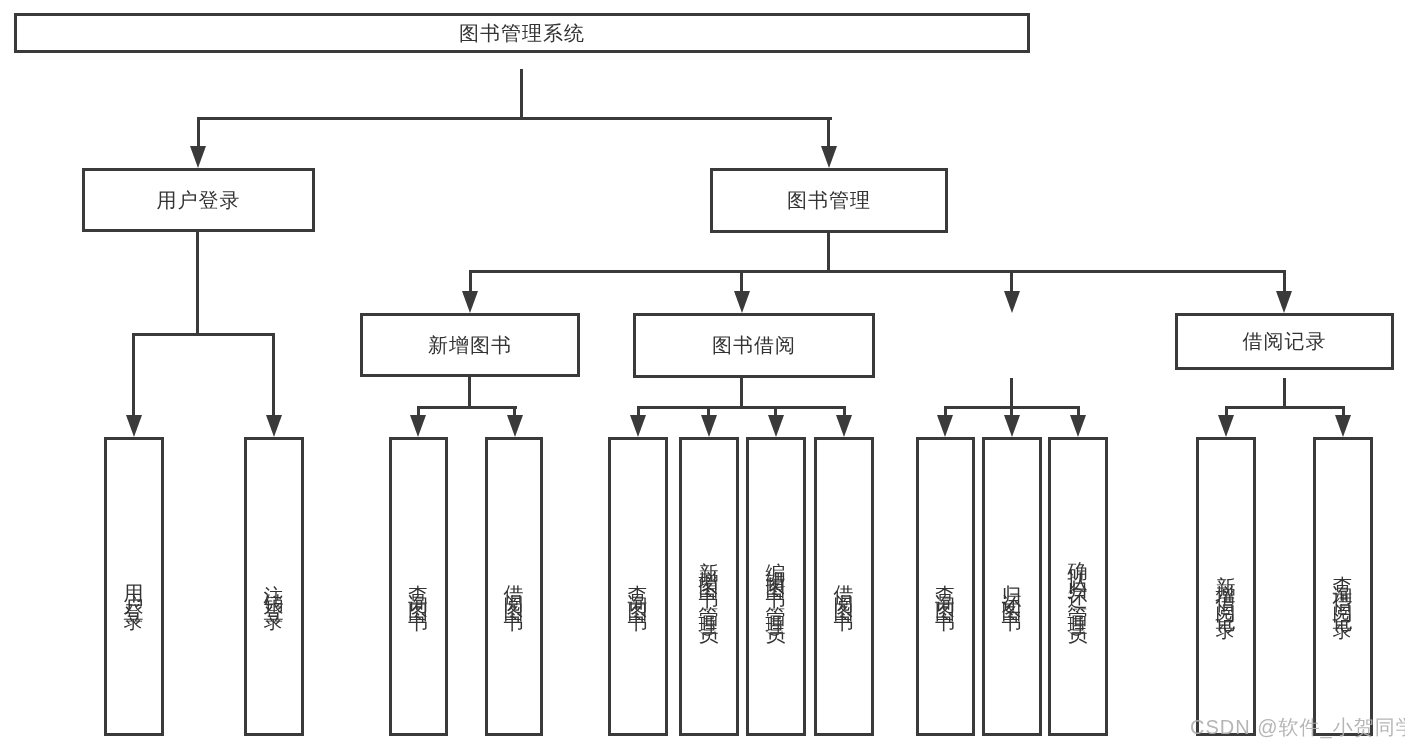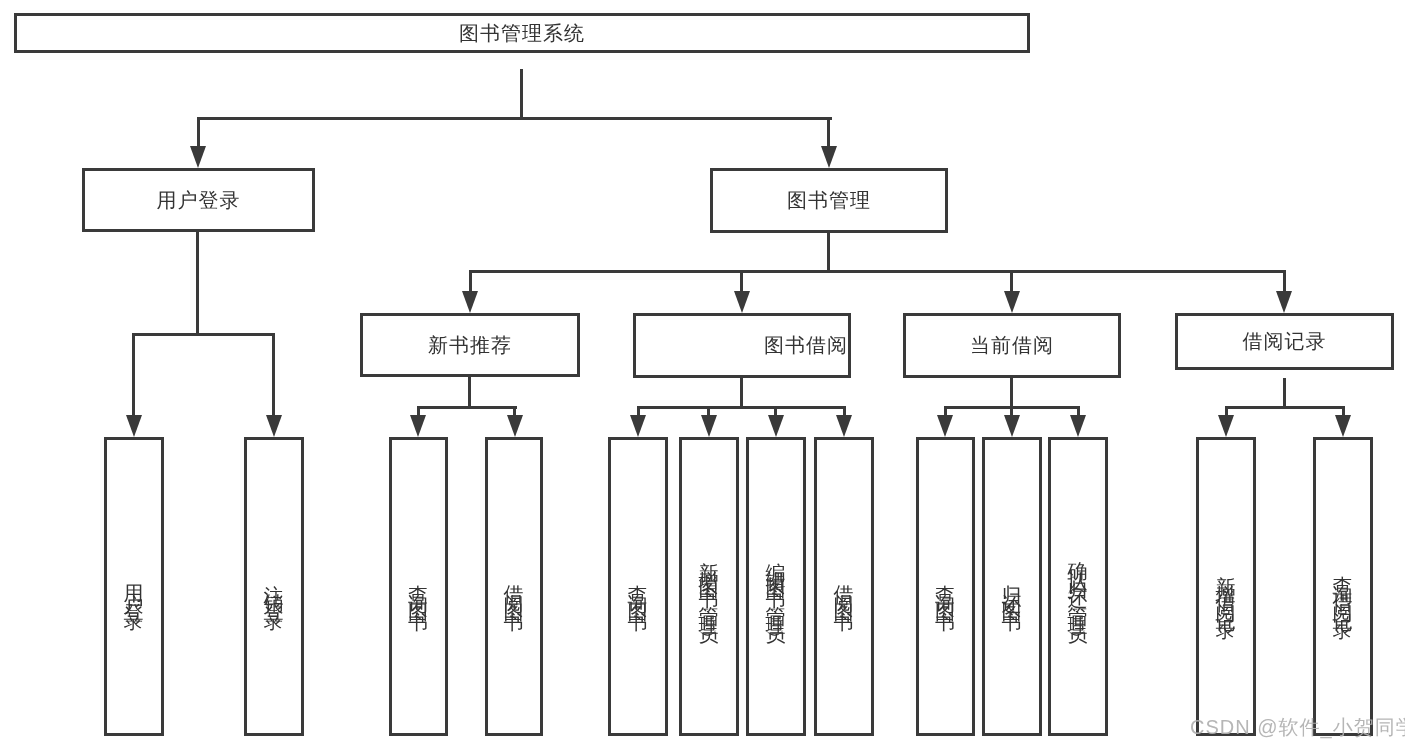--- a/index.html
+++ b/index.html
@@ -98,27 +98,24 @@
   <div class="vline" style="left:469px;top:270px;height:25px;"></div>
   <div class="arrow" style="left:462px;top:291px;"></div>
   <div class="vline" style="left:740px;top:270px;height:25px;"></div>
   <div class="arrow" style="left:734px;top:291px;"></div>
   <div class="vline" style="left:1010px;top:270px;height:25px;"></div>
   <div class="arrow" style="left:1004px;top:291px;"></div>
   <div class="vline" style="left:1283px;top:270px;height:25px;"></div>
   <div class="arrow" style="left:1276px;top:291px;"></div>
 
   <div class="node" style="left:360px;top:313px;width:220px;height:64px;">
-    <span>新书推荐</span>
+    <span>新增图书</span>
   </div>
-  <div class="node" style="left:633px;top:313px;width:218px;height:65px;justify-content:flex-end;">
+  <div class="node" style="left:633px;top:313px;width:242px;height:65px;">
     <span>图书借阅</span>
-  </div>
-  <div class="node" style="left:903px;top:313px;width:218px;height:65px;">
-    <span>当前借阅</span>
   </div>
   <div class="node" style="left:1175px;top:313px;width:219px;height:57px;">
     <span>借阅记录</span>
   </div>
 
   <div class="vline" style="left:468px;top:377px;height:31px;"></div>
   <div class="hline" style="left:417px;top:406px;width:100px;"></div>
   <div class="vline" style="left:417px;top:406px;height:13px;"></div>
   <div class="arrow" style="left:410px;top:415px;"></div>
   <div class="vline" style="left:513px;top:406px;height:13px;"></div>

